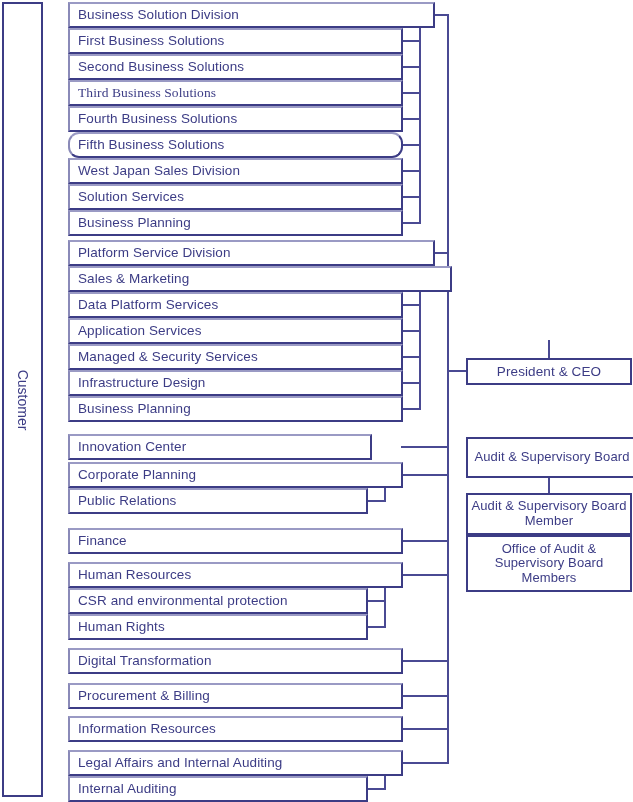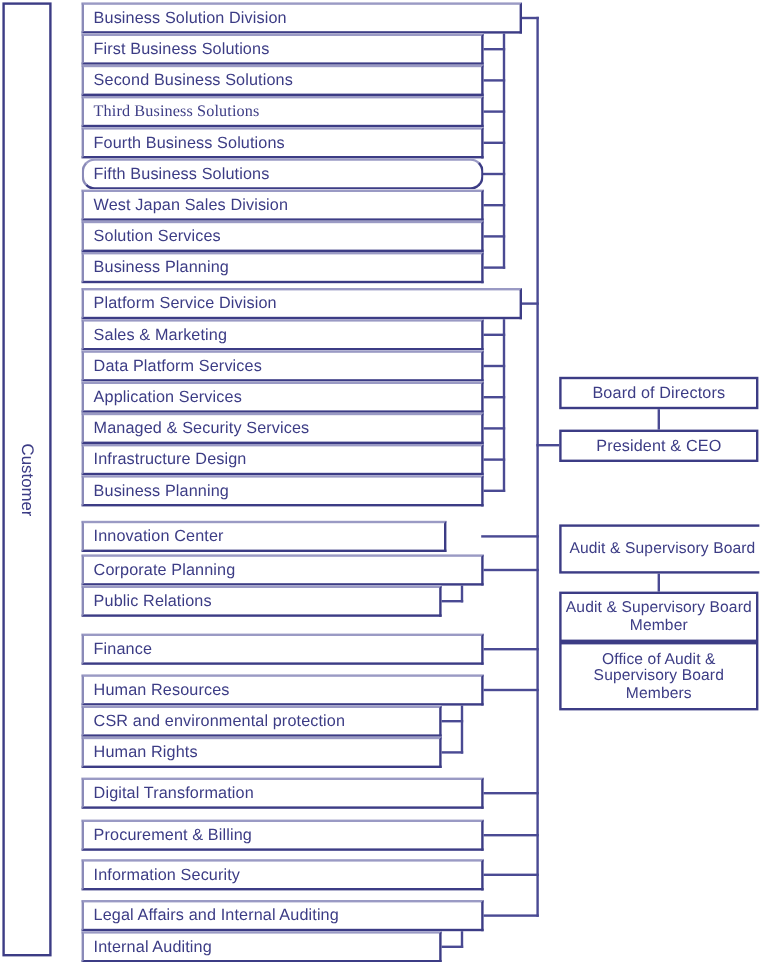--- a/index.html
+++ b/index.html
@@ -131,21 +131,21 @@
       </div>
       <div class="box pad lite" style="left: 68px; top: 184px; width: 335px; height: 26px;">
         <span>Solution Services</span>
       </div>
       <div class="box pad lite" style="left: 68px; top: 210px; width: 335px; height: 26px;">
         <span>Business Planning</span>
       </div>
       <div class="box pad lite" style="left: 68px; top: 240px; width: 367px; height: 26px;">
         <span>Platform Service Division</span>
       </div>
-      <div class="box pad lite" style="left: 68px; top: 266px; width: 335px; height: 26px;">
+      <div class="box pad lite" style="left: 68px; top: 266px; width: 384px; height: 26px;">
         <span>Sales &amp; Marketing</span>
       </div>
       <div class="box pad lite" style="left: 68px; top: 292px; width: 335px; height: 26px;">
         <span>Data Platform Services</span>
       </div>
       <div class="box pad lite" style="left: 68px; top: 318px; width: 335px; height: 26px;">
         <span>Application Services</span>
       </div>
       <div class="box pad lite" style="left: 68px; top: 344px; width: 335px; height: 26px;">
         <span>Managed &amp; Security Services</span>
@@ -177,33 +177,30 @@
       <div class="box pad lite" style="left: 68px; top: 614px; width: 300px; height: 26px;">
         <span>Human Rights</span>
       </div>
       <div class="box pad lite" style="left: 68px; top: 648px; width: 335px; height: 26px;">
         <span>Digital Transformation</span>
       </div>
       <div class="box pad lite" style="left: 68px; top: 683px; width: 335px; height: 26px;">
         <span>Procurement &amp; Billing</span>
       </div>
       <div class="box pad lite" style="left: 68px; top: 716px; width: 335px; height: 26px;">
-        <span>Information Security</span>
+        <span>Information Resources</span>
       </div>
       <div class="box pad lite" style="left: 68px; top: 750px; width: 335px; height: 26px;">
         <span>Legal Affairs and Internal Auditing</span>
       </div>
       <div class="box pad lite" style="left: 68px; top: 776px; width: 300px; height: 26px;">
         <span>Internal Auditing</span>
       </div>
     </div>
 
-  <div class="box center" style="left:466px;top:314px;width:166px;height:27px;">
-    <span>Board of Directors</span>
-  </div>
 
   <div class="box center" style="left:466px;top:358px;width:166px;height:27px;">
     <span>President &amp; CEO</span>
   </div>
 
   <div class="box center" style="left:466px;top:437px;width:172px;height:41px;font-size:13px;">
     <span>Audit &amp; Supervisory Board</span>
   </div>
 
   <div class="box center" style="left:466px;top:493px;width:166px;height:42px;font-size:13px;">

